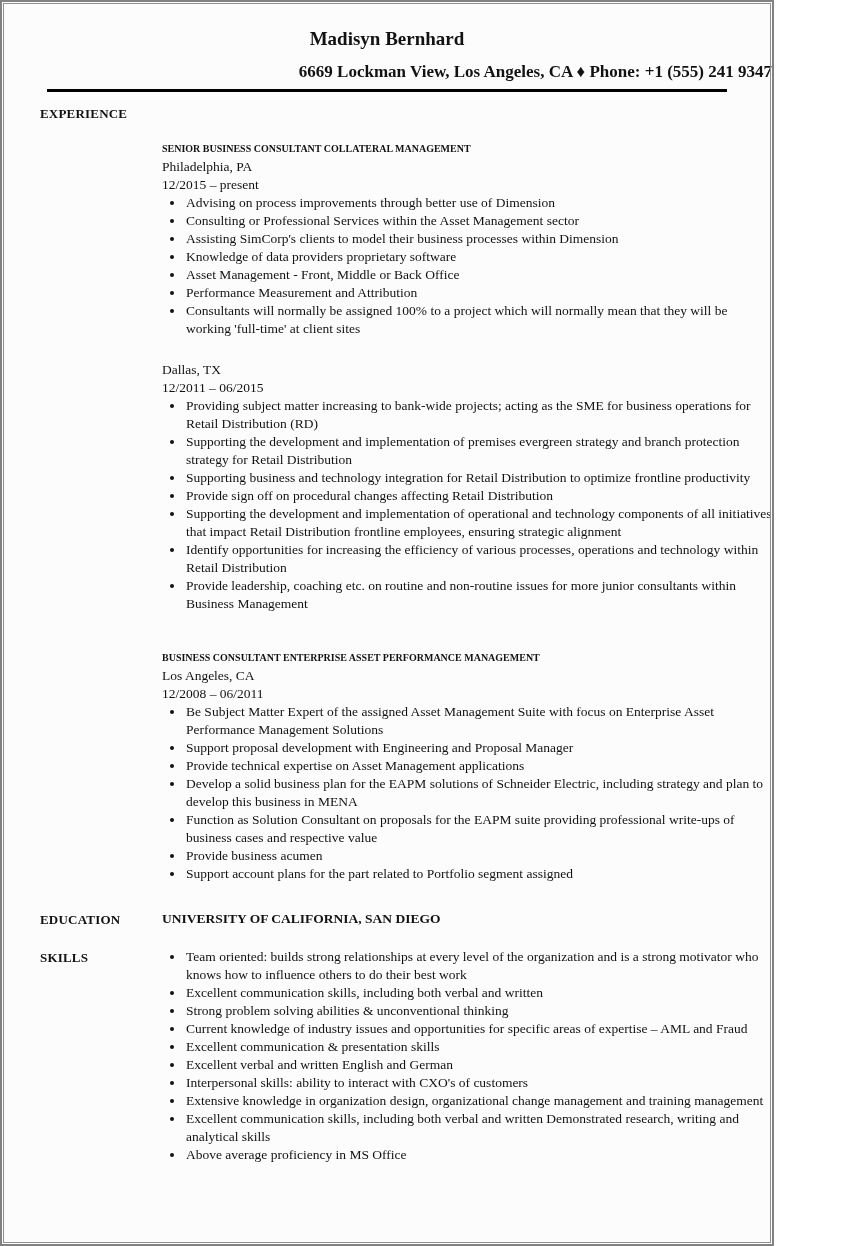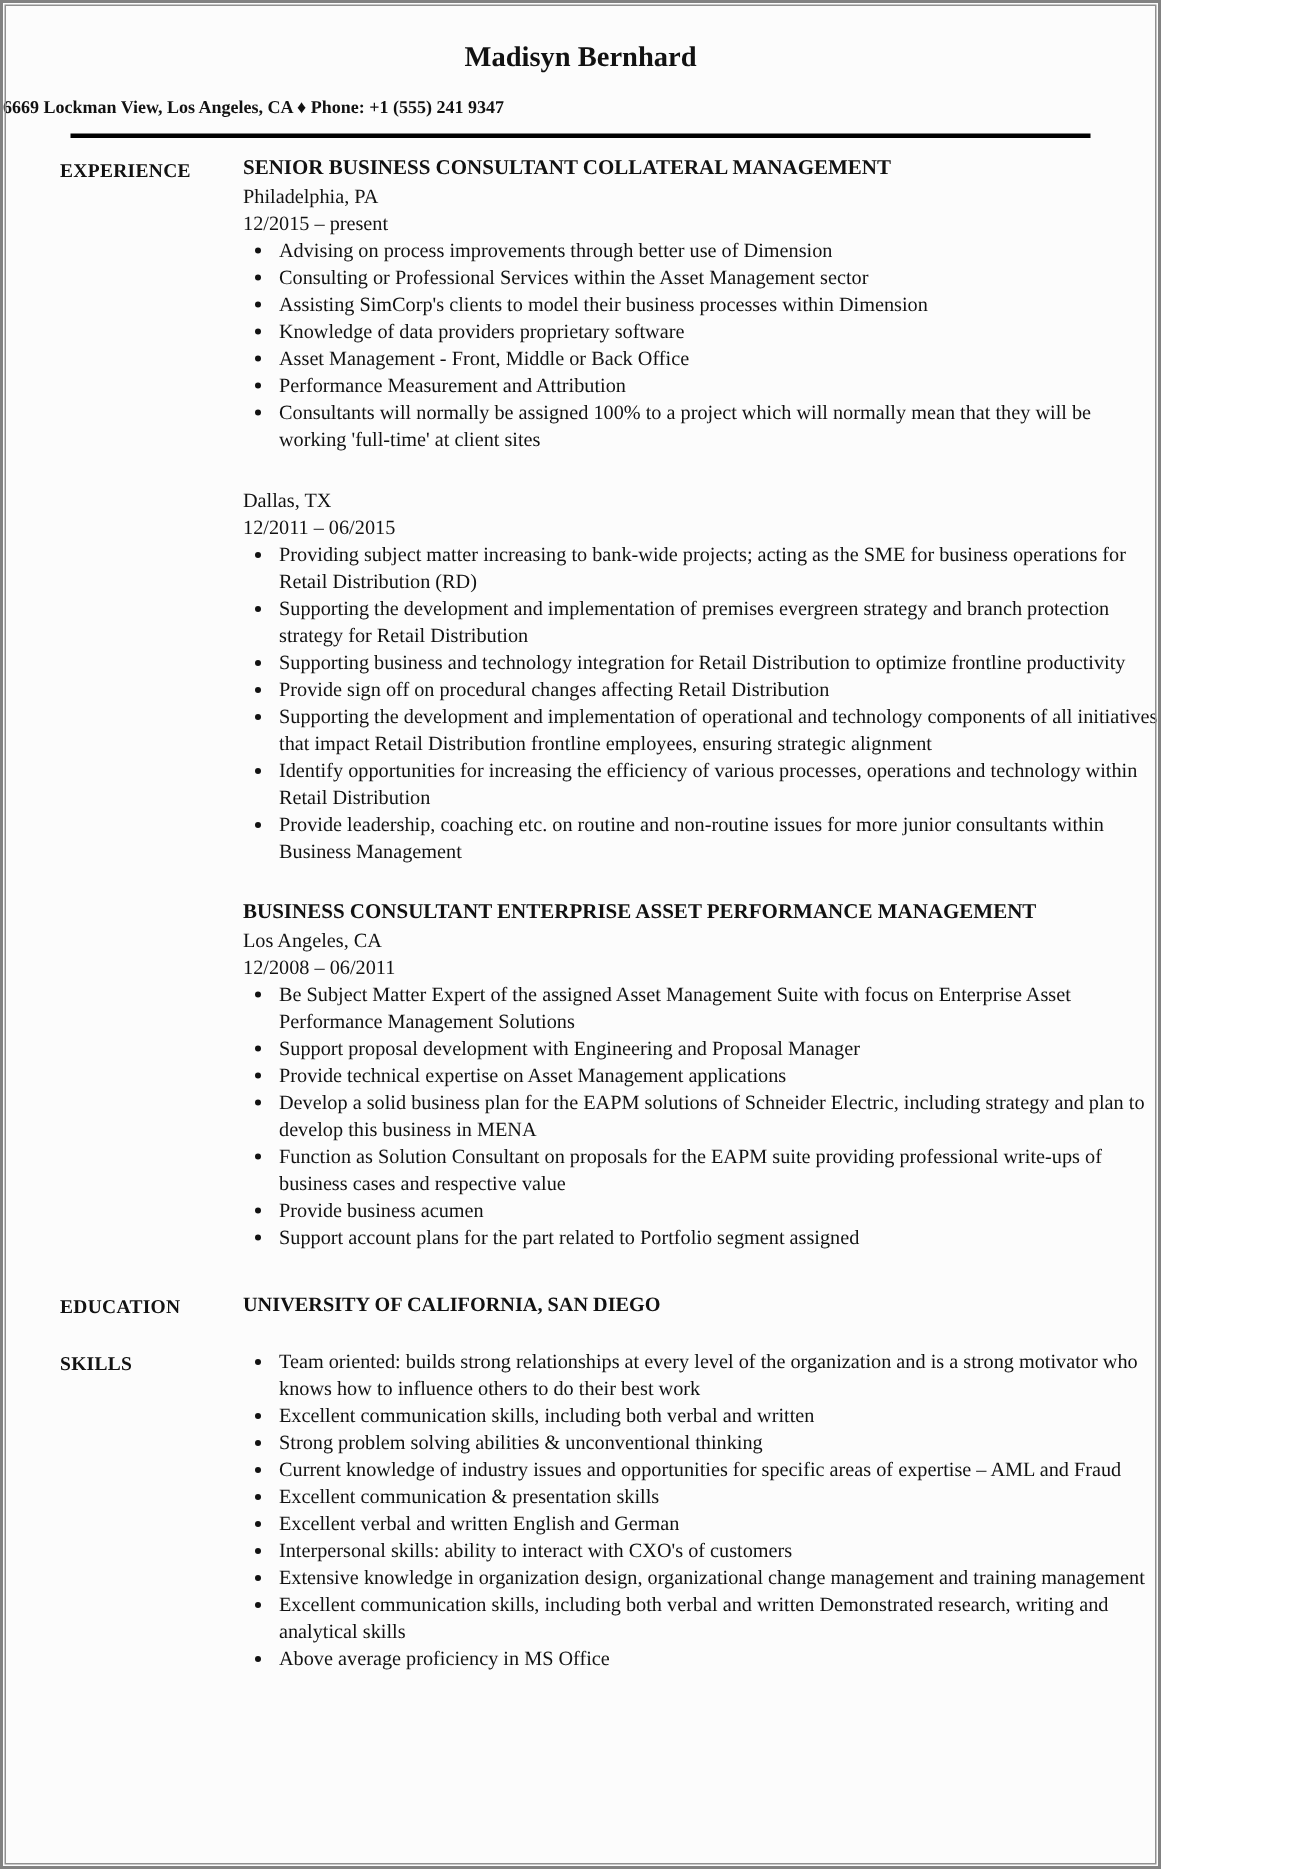--- a/index.html
+++ b/index.html
@@ -25,22 +25,22 @@
   }
   
   .name {
     margin: 26px 0 0 0;
     text-align: center;
     font-size: 19px; line-height: 22px;
     font-weight: bold;
   }
   .contact {
     margin-top: 13px;
-    text-align: left;
-    font-size: 12px; line-height: 17px;
+    text-align: right;
+    font-size: 17px; line-height: 17px;
     font-weight: bold;
   }
   .rule {
     height: 3px; background: #000000;
     margin: 9px 45px 0 45px;
   }
   
   main { padding-top: 12px; }
   .section { display: flex; padding-left: 38px; align-items: flex-start; }
   .section-label {
@@ -49,21 +49,21 @@
     font-size: 13px; line-height: 18px;
     letter-spacing: 0.2px;
     padding-top: 1px;
   }
   .section-content {
     width: 652px;
     font-size: 13.5px; line-height: 18px;
   }
   .job { margin-bottom: 23px; }
   .job:last-child { margin-bottom: 0; }
-  .job-title { font-weight: bold; font-size: 14px; line-height: 18px; }
+  .job-title { font-weight: bold; font-size: 10px; line-height: 18px; margin-top: 36px; }
   .job-location { font-weight: normal; }
   .job-dates { font-weight: normal; }
   ul.bullets {
     margin: 0; padding: 0 0 0 23px;
     list-style: disc outside;
   }
   ul.bullets li { padding-left: 1px; }
   #education-section { margin-top: 27px; }
   #skills-section { margin-top: 19px; }
   .school { font-weight: bold; font-size: 13.5px; line-height: 18px; }

